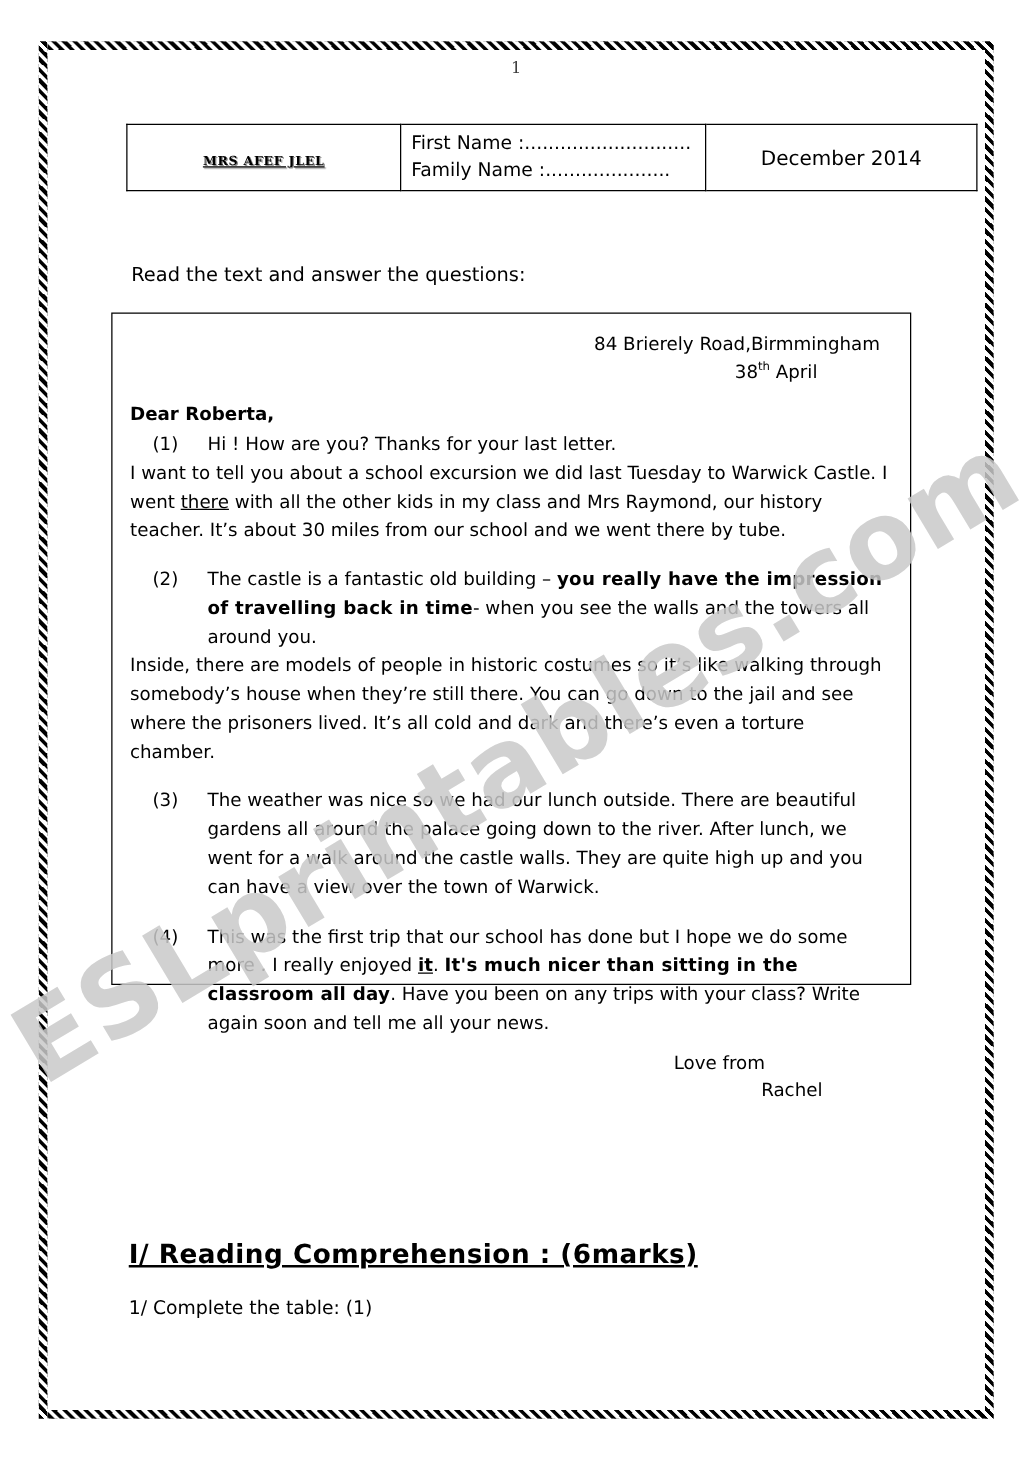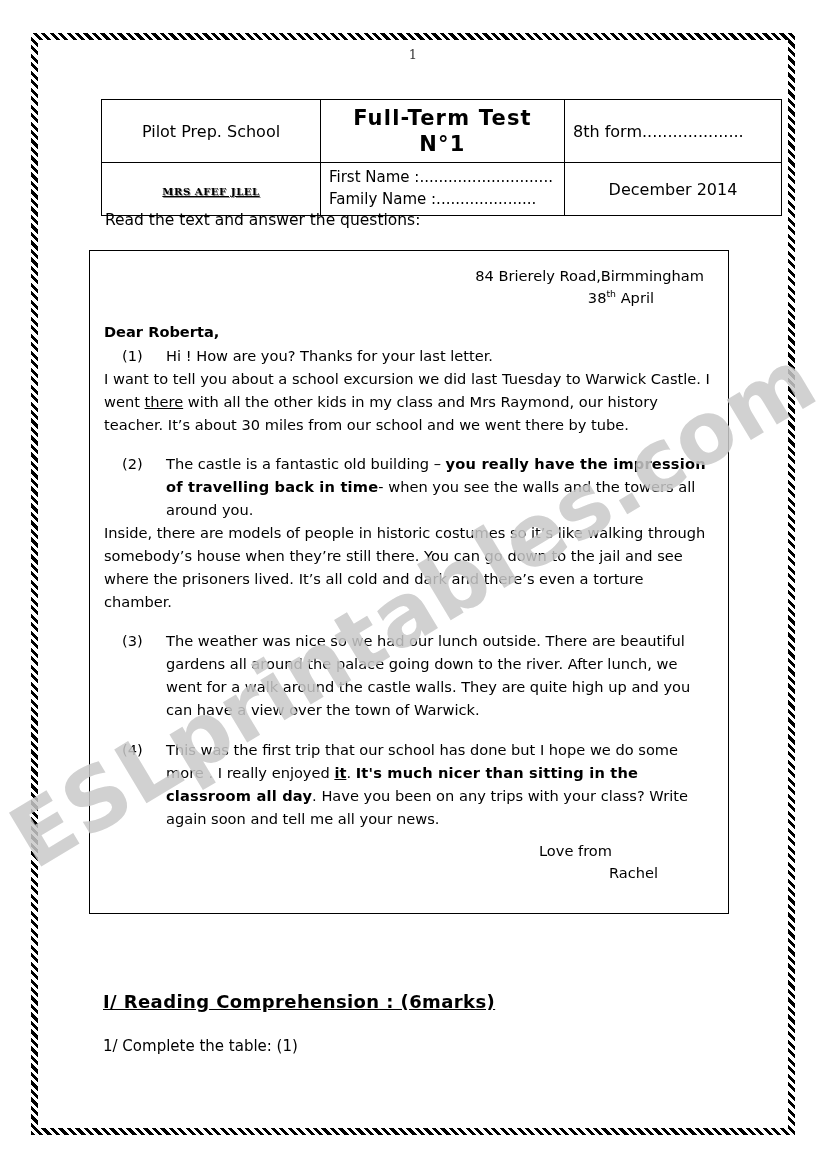--- a/index.html
+++ b/index.html
@@ -151,21 +151,21 @@
     top: 211px;
     font-size: 15.5px;
   }
 
   
   #letter-box {
     position: absolute;
     left: 89px;
     top: 250px;
     width: 640px;
-    height: 664px;
+    height: 538px;
     box-sizing: border-box;
     border: 1.6px solid #000;
     background: transparent;
   }
   #letter-inner {
     position: relative;
     padding: 14px 16px 0 14px;
     font-size: 14.6px;
     line-height: 1.58;
   }
@@ -213,21 +213,21 @@
     line-height: 1.55;
   }
   .closing .sig { padding-right: 4px; display: block; }
   .closing .sig2 { padding-right: 0px; display: block; margin-right: -42px;}
 
   
   #section-heading {
     position: absolute;
     left: 103px;
     top: 991px;
-    font-size: 18px;
+    font-size: 21px;
     font-weight: bold;
     letter-spacing: .4px;
     text-decoration: underline;
   }
   #task-one {
     position: absolute;
     left: 103px;
     top: 1037px;
     font-size: 15px;
   }
@@ -238,28 +238,20 @@
 <div id="page">
 
   <div id="page-frame"></div>
 
   <div id="content">
 
     <div id="page-number">1</div>
 
     <table id="header-table">
       <tbody>
-          <tr>
-        <td class="col-a cell-school">Pilot Prep. School</td>
-        <td class="col-b cell-title">
-          <div>Full-Term Test</div>
-          <div>N°1</div>
-        </td>
-        <td class="col-c cell-form">8th form....................</td>
-      </tr>
       <tr>
         <td class="col-a cell-teacher">
           <span class="teacher-name">MRS AFEF JLEL</span>
         </td>
         <td class="col-b cell-names">
           <div>First Name :............................</div>
           <div>Family Name :.....................</div>
         </td>
         <td class="col-c cell-date">December 2014</td>
       </tr>

